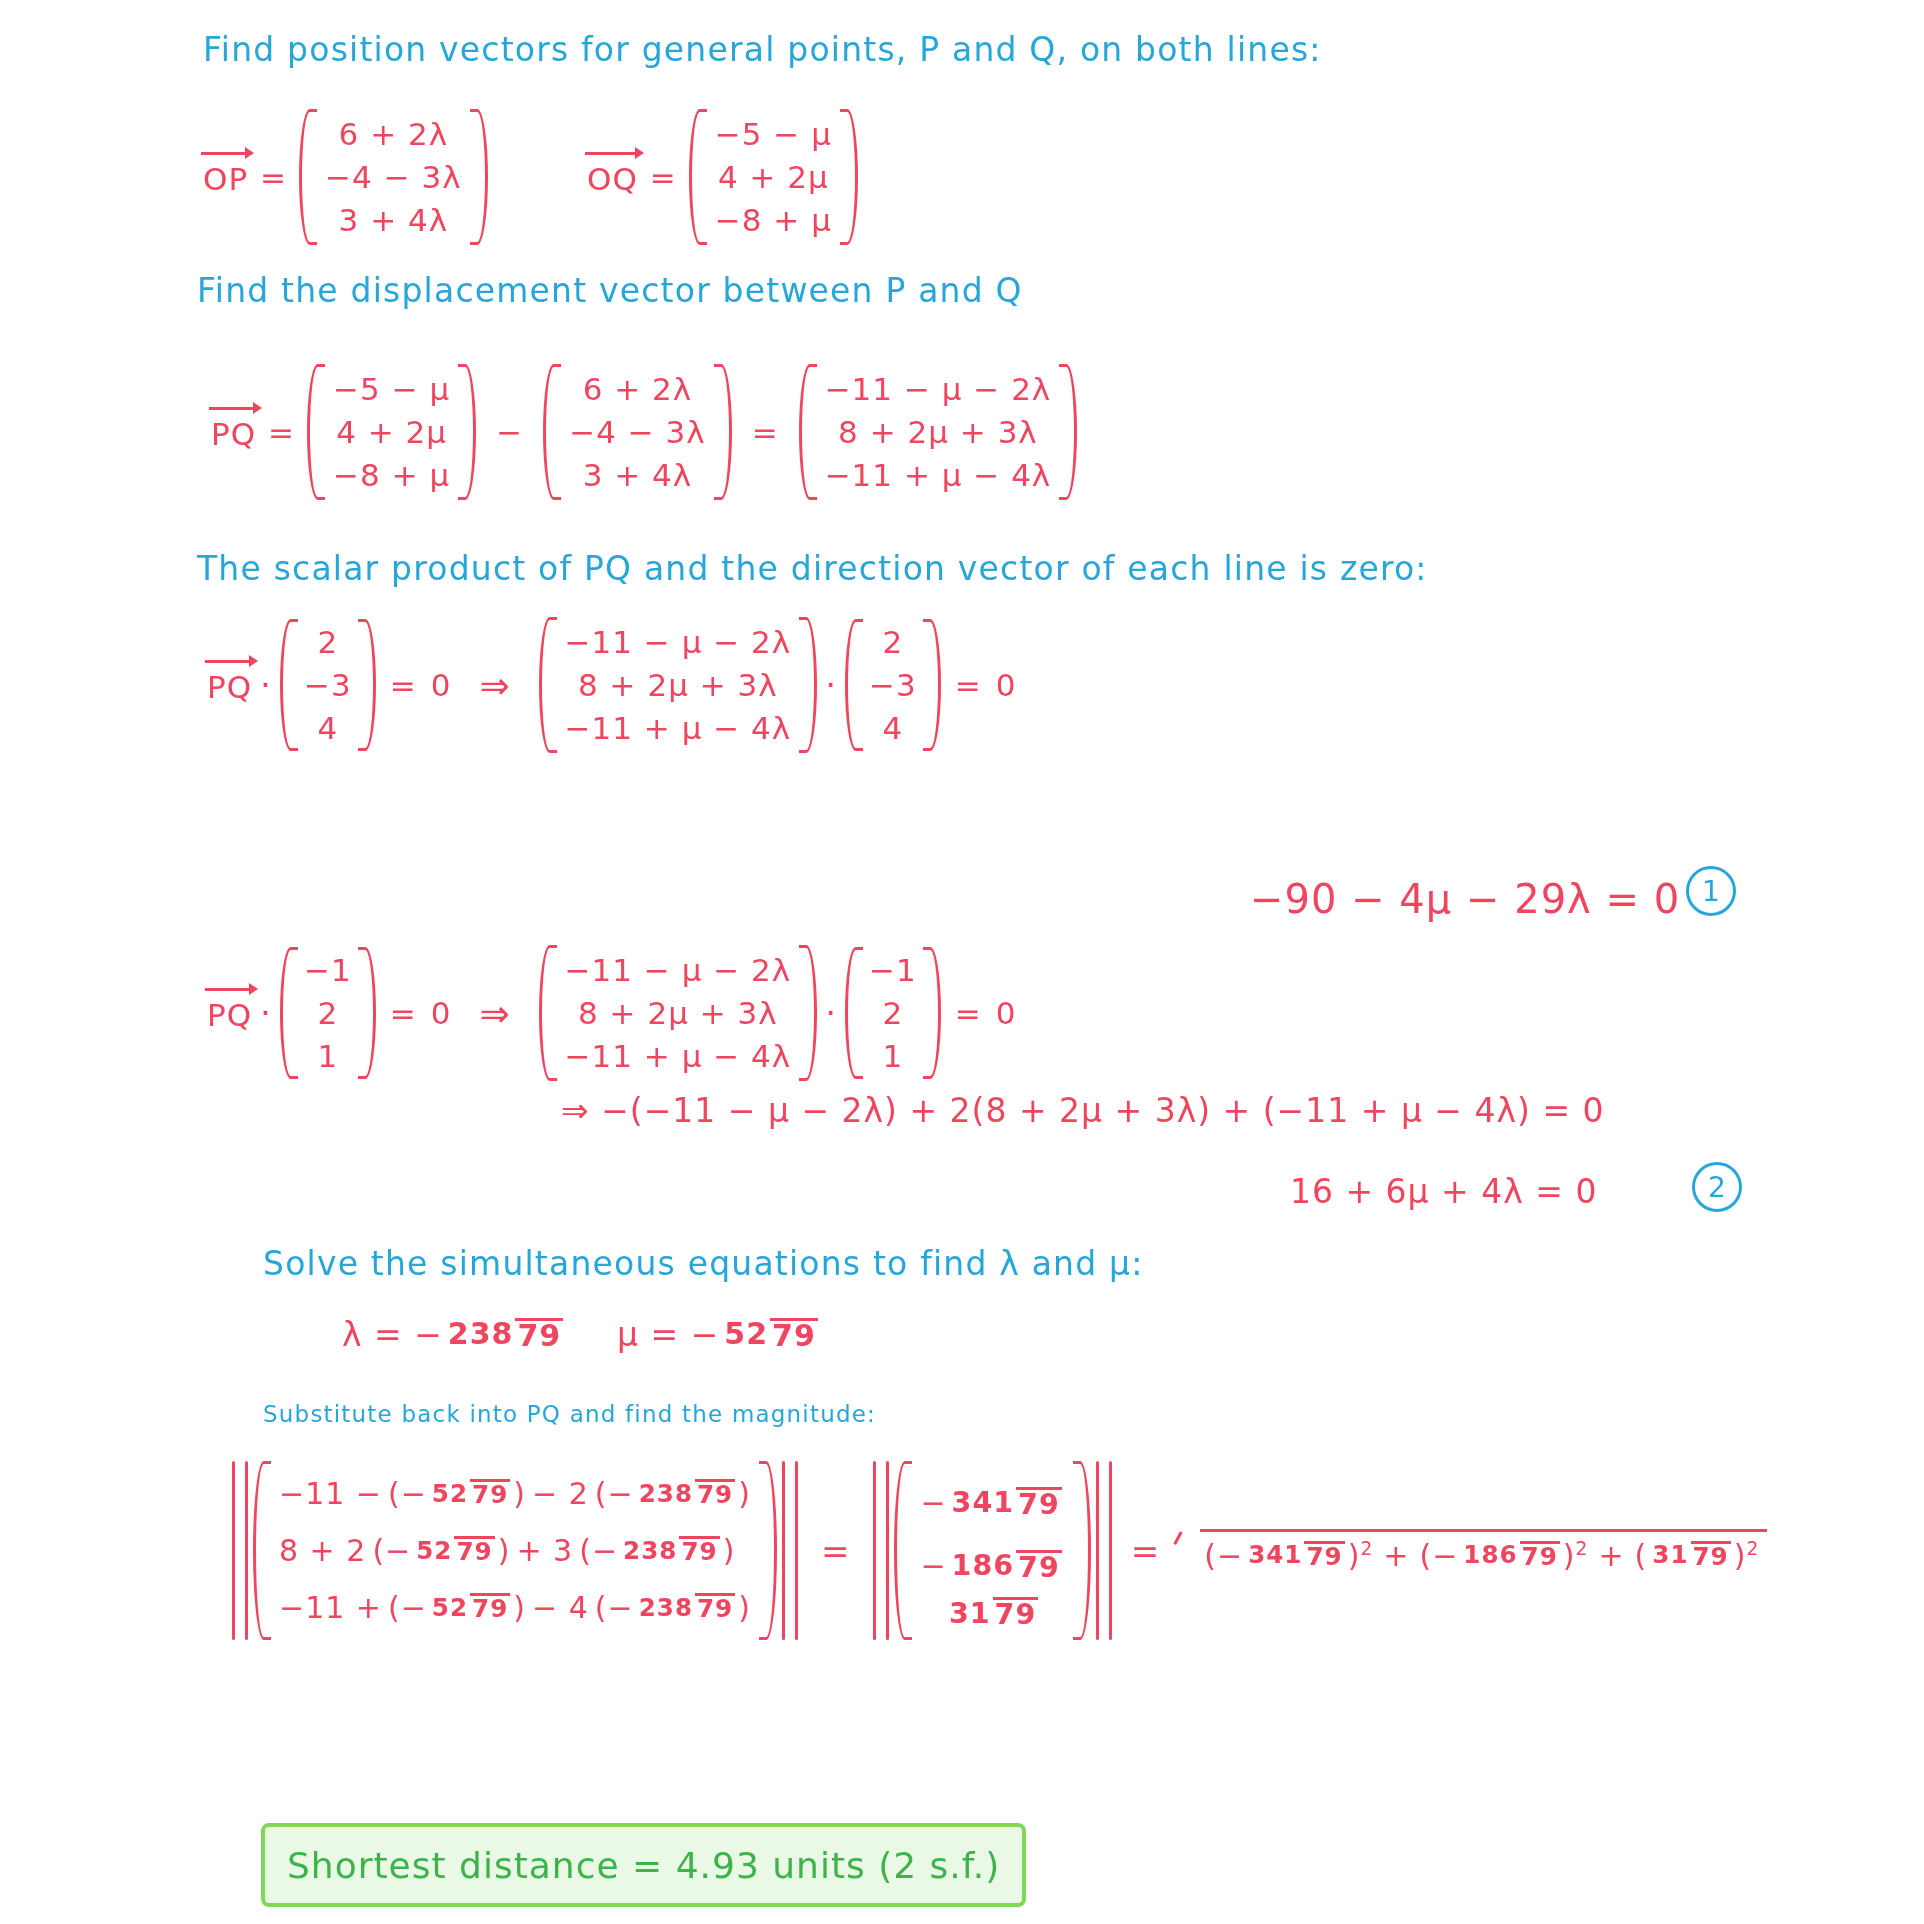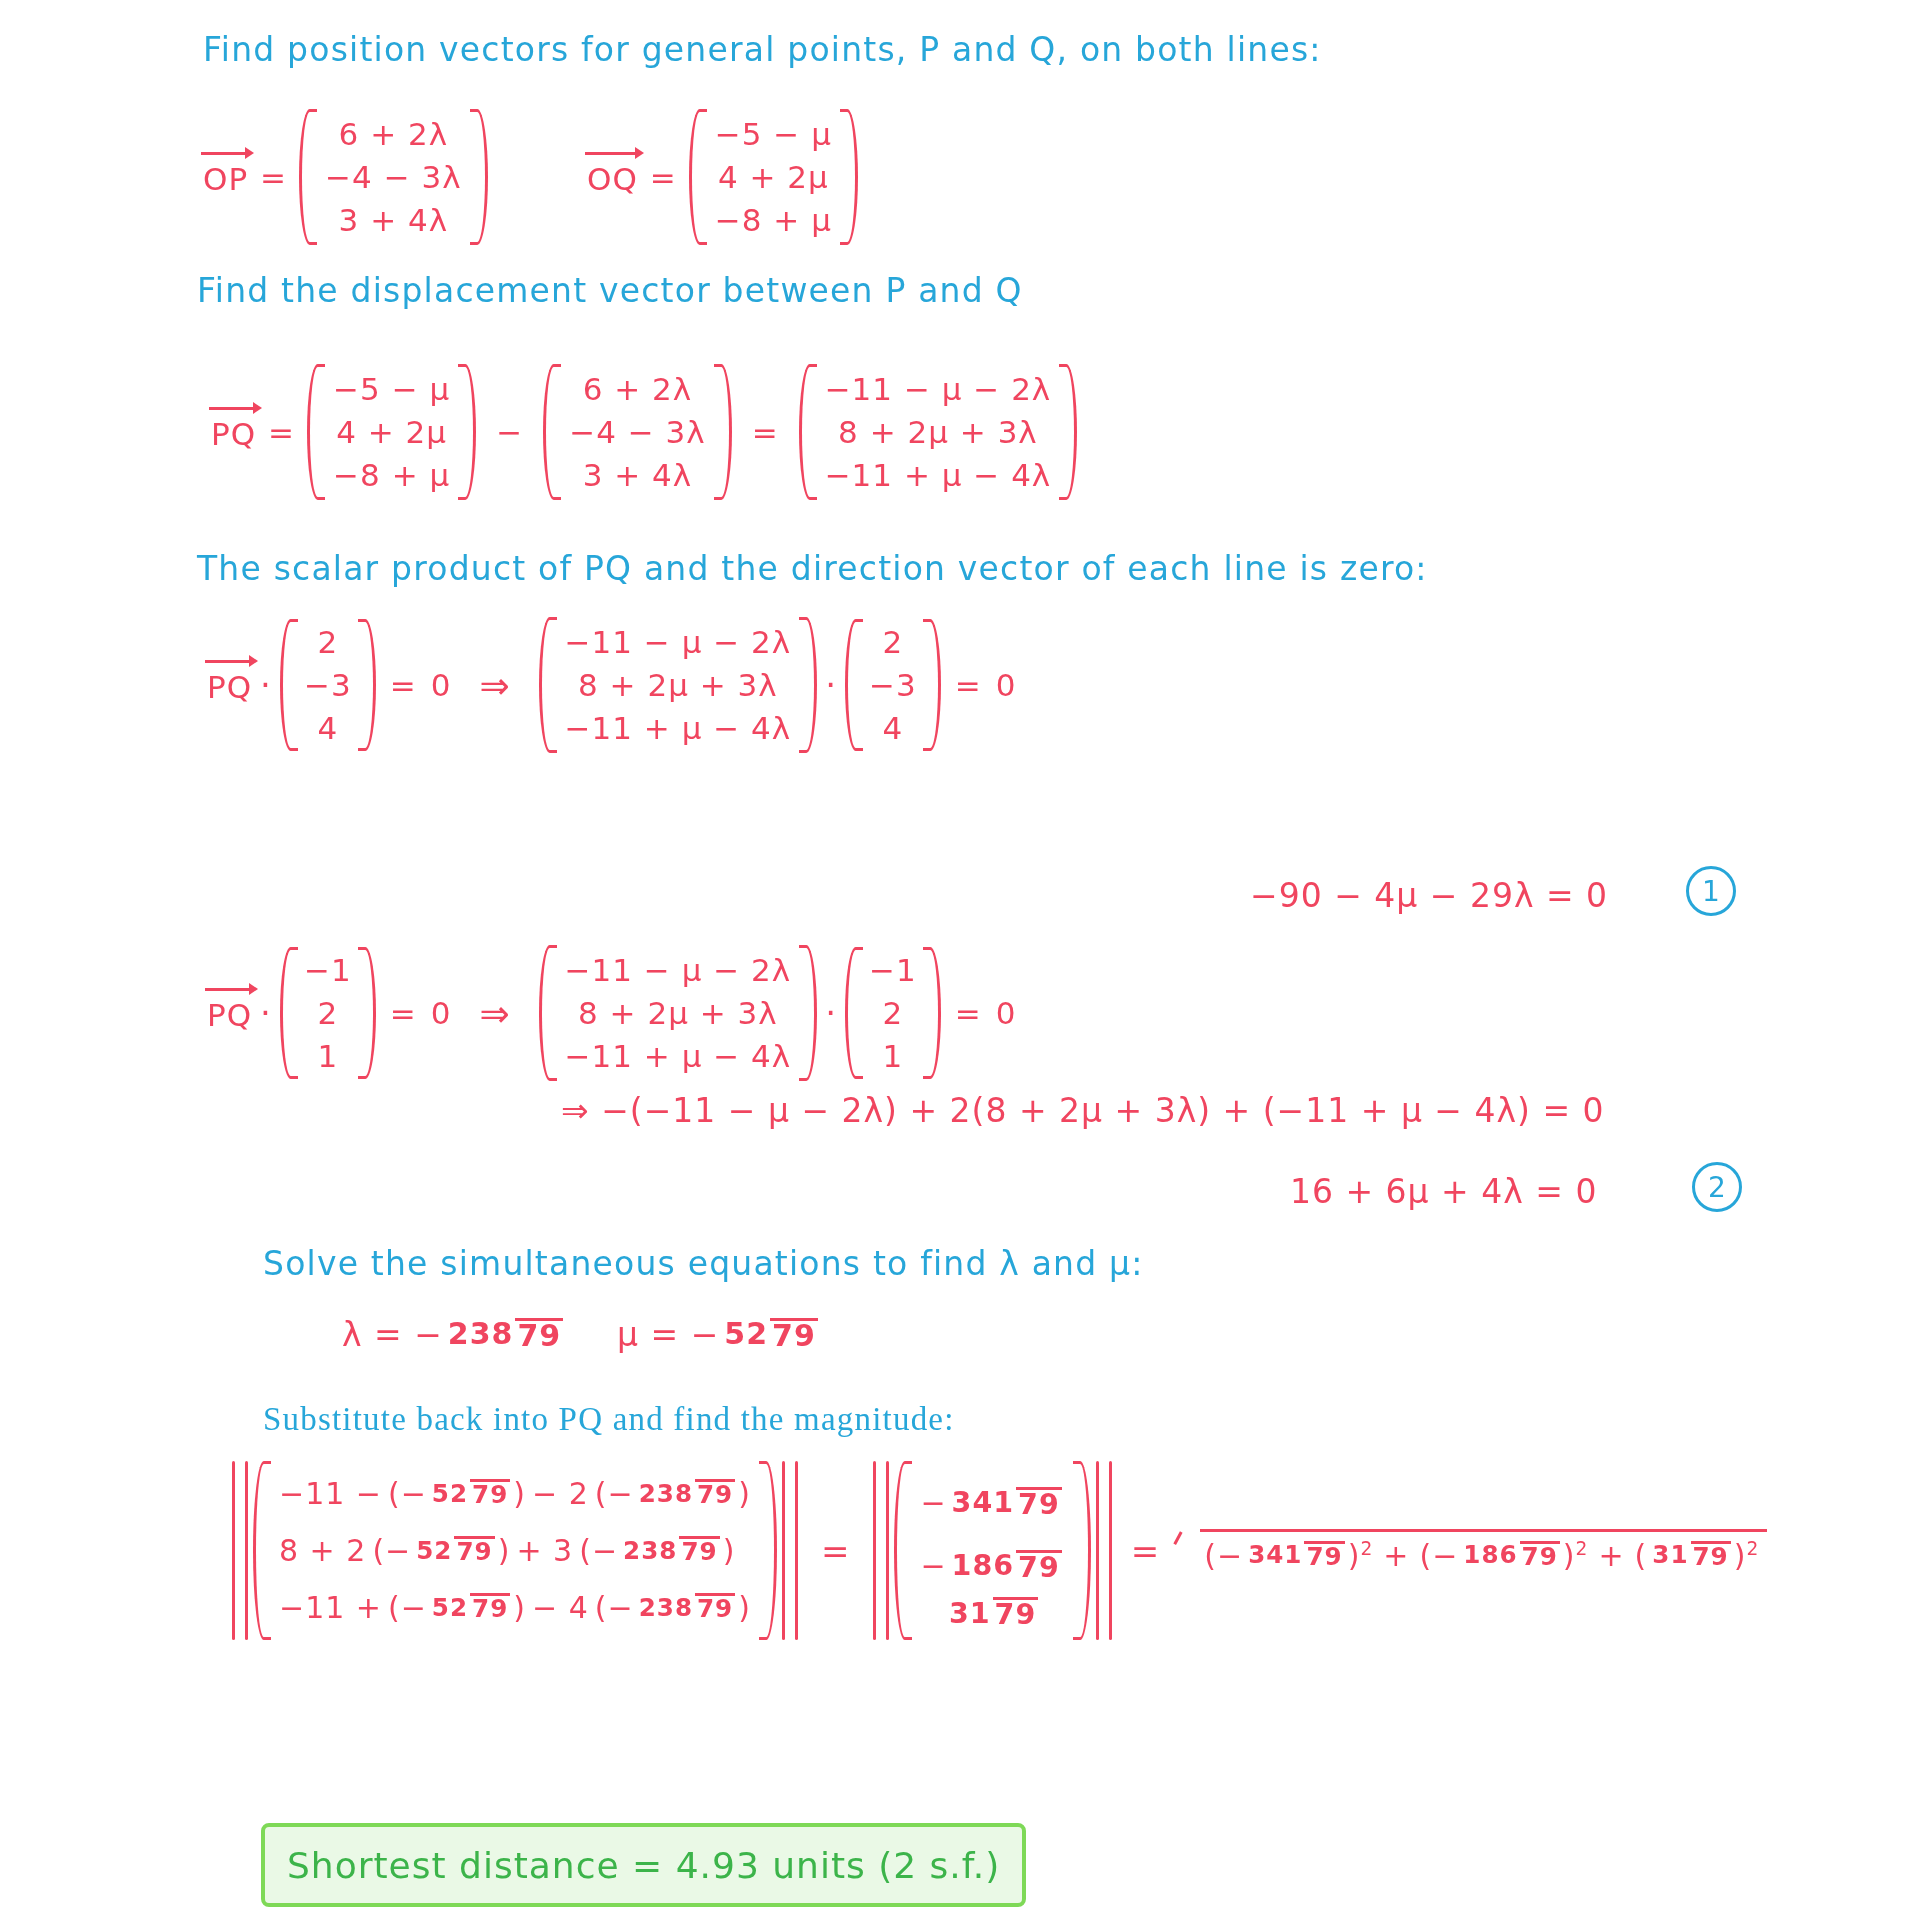--- a/index.html
+++ b/index.html
@@ -218,21 +218,21 @@
         <span>−3</span>
         <span>4</span>
       </span>
       <span class="par r"></span>
     </span>
     <span style="padding:0 14px;">=</span>
     <span>0</span>
   </div>
 
 
-  <div class="line-red" style="left:1242px;top:876px;font-size:33px;">−90 − 4μ − 29λ = 0</div>
+  <div class="line-red" style="left:1242px;top:876px;font-size:40px;">−90 − 4μ − 29λ = 0</div>
   <div class="circnum" style="position:absolute;left:1678px;top:866px;">1</div>
 
   <div class="line-red" style="left:199px;top:945px;display:flex;align-items:center;">
     <span class="ov">
       <span class="arrow"></span>
       <span>PQ</span>
     </span>
     <span class="dot">·</span>
     <span class="vec tight">
       <span class="par"></span>
@@ -285,21 +285,21 @@
   </div>
 
   <div class="line-red" style="left:609px;top:1315px;display:flex;align-items:center;font-size:33px;">
     <span>μ  = −</span>
     <span class="frac" style="font-size:30px;">
       <span class="num">52</span>
       <span class="den">79</span>
     </span>
   </div>
 
-  <div class="line-blue" style="left:255px;top:1401px;font-size:33px;display:flex;align-items:center;font-family:Liberation Serif, serif;">
+  <div class="line-blue" style="left:255px;top:1401px;font-size:23px;display:flex;align-items:center;">
     <span>Substitute back into PQ and find the magnitude:</span>
   </div>
 
   <div class="line-red" style="left:219px;top:1461px;display:flex;align-items:stretch;font-size:30px;">
 
     <span class="bars">
       <span class="bar"></span>
       <span class="bar"></span>
     </span>
     <span class="vec">

